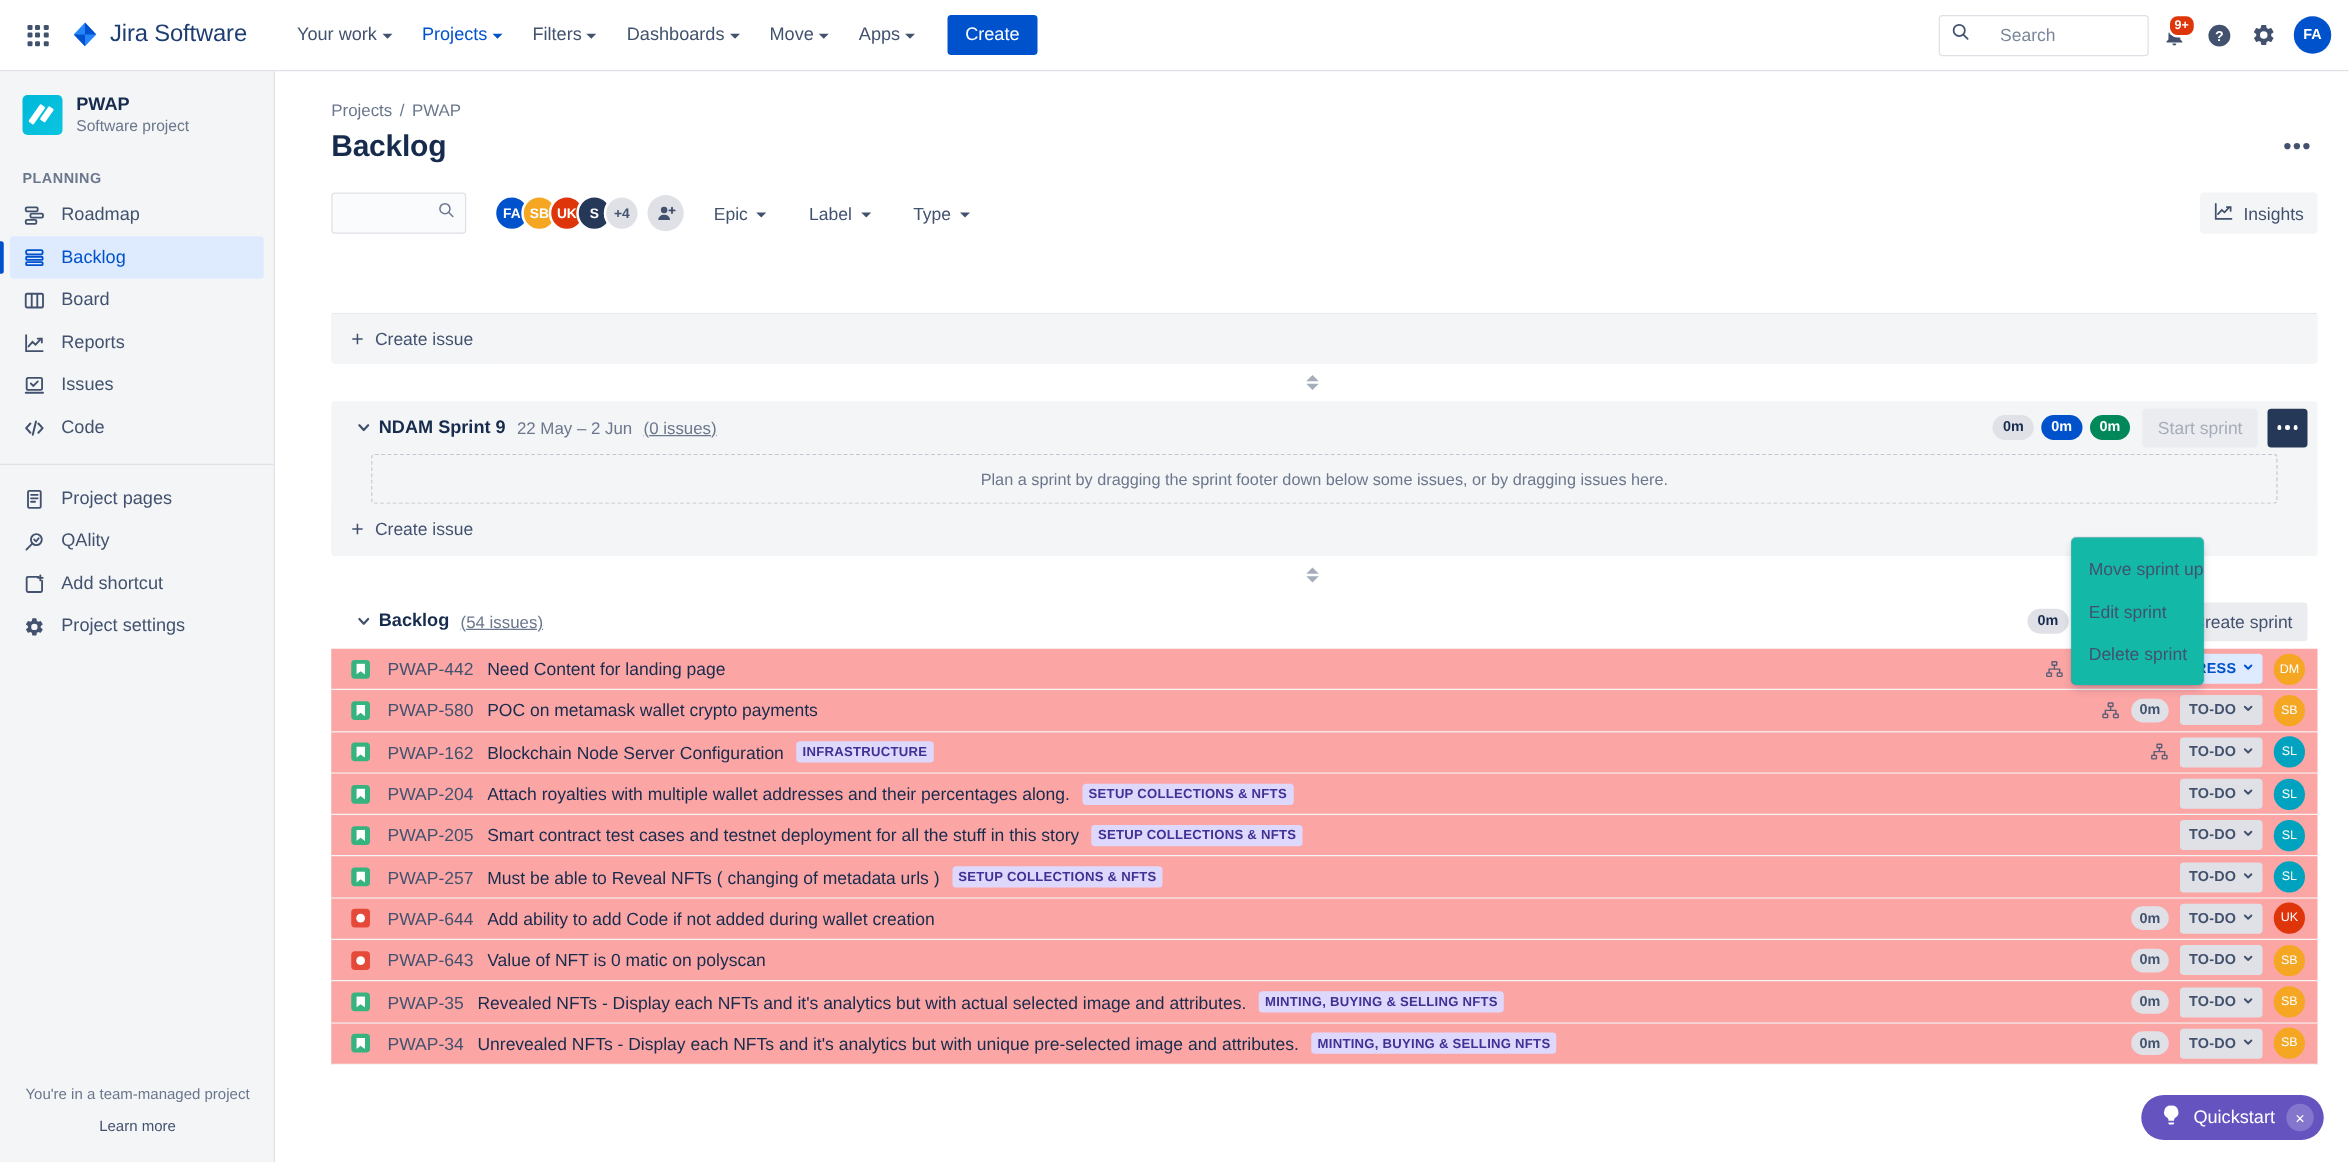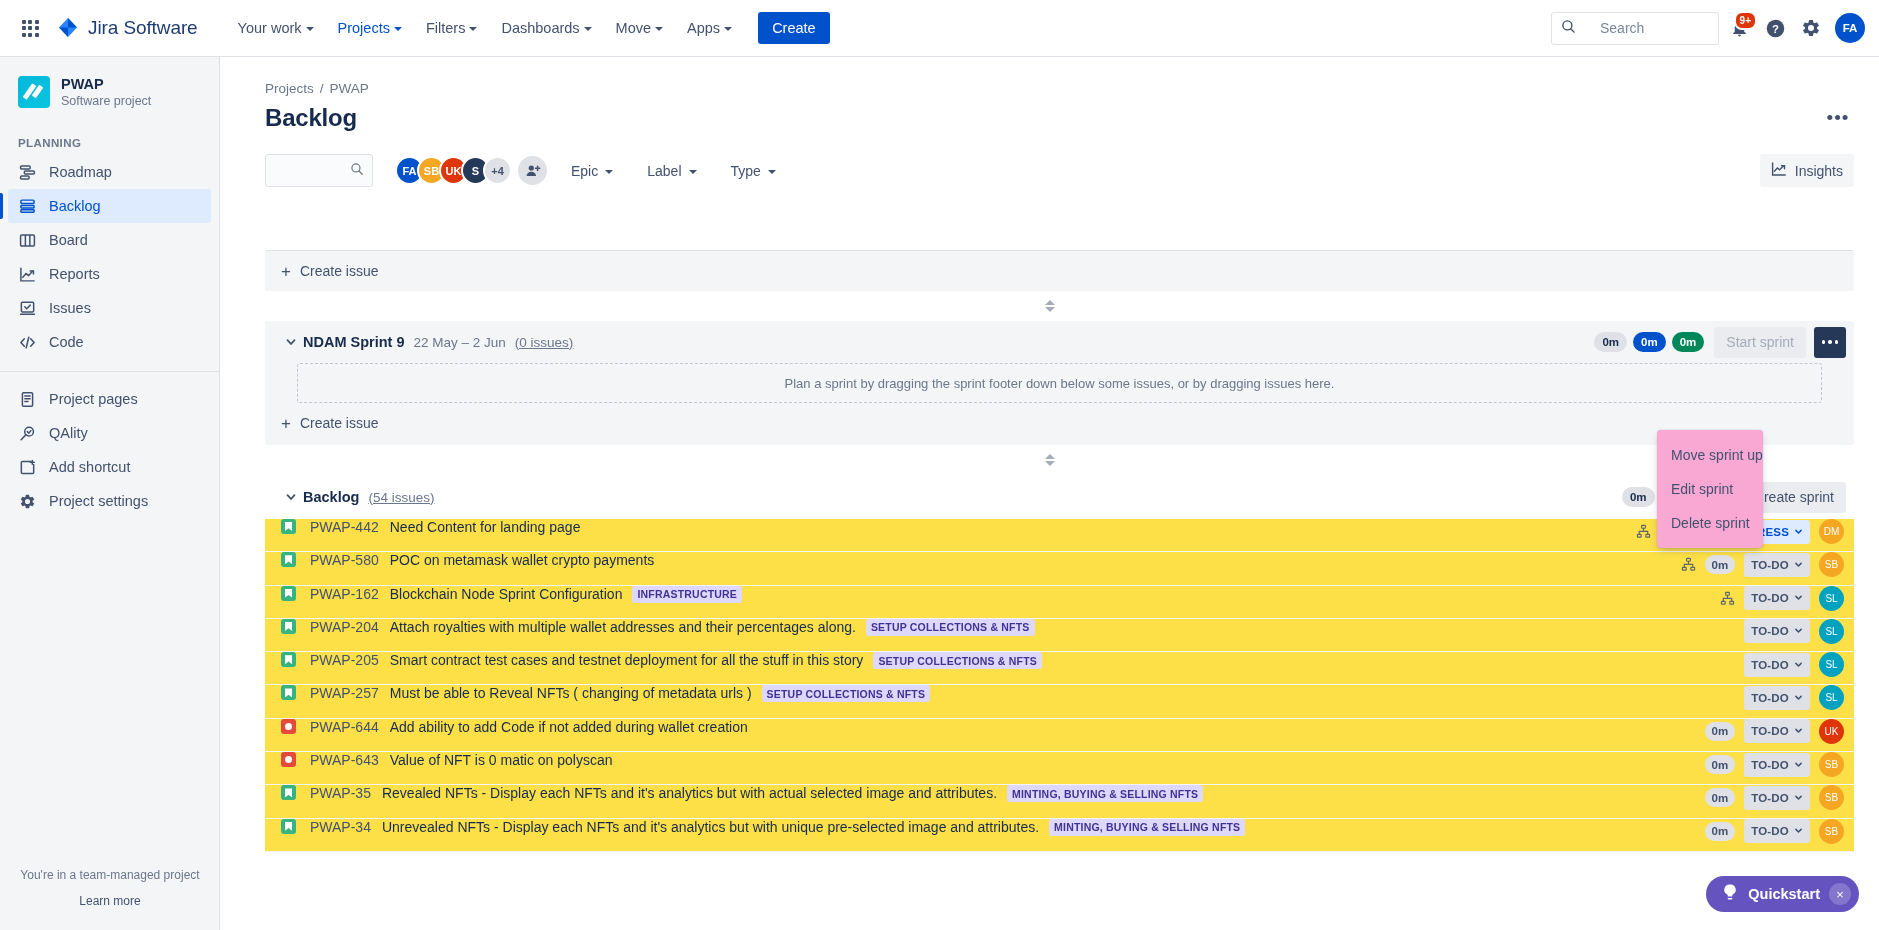--- a/index.html
+++ b/index.html
@@ -162,37 +162,37 @@
   }
   .more-sprint i { width: 3.5px; height: 3.5px; border-radius: 50%; background: #fff; display:block; margin: 0 1.5px; }
 
   .sprint-drop {
     border: 1px dashed #c1c7d0; border-radius: 3px; margin: 0 32px; height: 40px;
     display: flex; align-items: center; justify-content: center; background: #f4f5f7;
   }
   .sprint-drop span { font-size: 13px; color: #6b778c; }
 
   .dropdown {
-    position: absolute; top: 373px; left: 1437px; width: 106px; background: #f9a8d4;
+    position: absolute; top: 373px; left: 1437px; width: 106px; background: #14b8a6;
     border-radius: 4px; box-shadow: 0 4px 8px -2px rgba(9,30,66,.25), 0 0 1px rgba(9,30,66,.31);
     padding: 8px 0; z-index: 40;
   }
   .dropdown-item { padding: 9px 14px; font-size: 14px; color: #42526e; cursor: pointer; white-space: nowrap; }
 
   
   .backlog-head { display: flex; align-items: center; height: 44px; padding: 0 8px 0 16px; background: #fff; }
   .backlog-title { font-size: 14.5px; font-weight: 700; color: #172b4d; margin-left: 2px; }
   .create-sprint-btn {
     height: 31px; padding: 0 12px; background: #ebecf0; border: none; border-radius: 3px;
     font-size: 14px; color: #42526e; font-family: inherit; cursor: pointer; margin-left: 4px;
   }
 
   .issue-row {
-    display: flex; align-items: flex-start; height: 33.3px; padding: 0 10px 0 16px;
-    border-bottom: 1px solid #f4f5f7; background: #fde047; cursor: pointer; font-size: 14px;
+    display: flex; align-items: center; height: 33.3px; padding: 0 10px 0 16px;
+    border-bottom: 1px solid #f4f5f7; background: #fca5a5; cursor: pointer; font-size: 14px;
   }
   .type-ico { width: 15px; height: 15px; border-radius: 3px; flex: none; display:flex; align-items:center; justify-content:center; margin-right: 14px; }
   .type-story { background: #36b37e; }
   .type-bug { background: #e5493a; }
   .type-story::after { content:""; width:7px; height:9px; background:#fff; clip-path: polygon(0 0, 100% 0, 100% 100%, 50% 70%, 0 100%); }
   .type-bug::after { content:""; width:7px; height:7px; background:#fff; border-radius: 50%; }
   .issue-key { font-size: 14px; color: #42526e; white-space: nowrap; }
   .issue-summary { font-size: 14px; color: #172b4d; margin-left: 11px; white-space: nowrap; overflow: hidden; text-overflow: ellipsis; }
   .epic-tag {
     margin-left: 10px; background: #dfd8fd; color: #403294; font-size: 10.5px; font-weight: 700;
@@ -210,21 +210,21 @@
   .row-av {
     width: 25px; height: 25px; border-radius: 50%; color: #fff; font-size: 10px; font-weight: 400;
     display: flex; align-items: center; justify-content: center; cursor: pointer; flex: none;
   }
 
   
   .quickstart {
     position: absolute; right: 20px; bottom: 18px; background: #6554c0; border-radius: 20px;
     height: 36px; display: flex; align-items: center; gap: 9px; padding: 0 8px 0 15px; cursor: pointer; z-index: 60;
   }
-  .quickstart .qs-label { color: #fff; font-size: 14.5px; font-weight: 700; }
+  .quickstart .qs-label { color: #fff; font-size: 14.5px; font-weight: 400; }
   .qs-close { width: 22px; height: 22px; border-radius: 50%; background: rgba(255,255,255,.2); color:#fff; display:flex; align-items:center; justify-content:center; font-size: 13px; cursor:pointer; }
 </style>
 </head>
 <body>
 
 <div class="topnav">
   <div class="appswitcher">
     <div class="grid9">
       <i></i>
         <i></i>
@@ -613,21 +613,21 @@
                 <span><svg width="9" height="9" viewBox="0 0 12 12" fill="none" stroke="currentColor" stroke-width="2" stroke-linecap="round" stroke-linejoin="round">
                     <polyline points="2.5,4.5 6,8 9.5,4.5"></polyline>
                   </svg></span>
               </span>
               <span class="row-av" style="background: rgb(245, 166, 35);">SB</span>
             </span>
           </div>
           <div class="issue-row">
             <span class="type-ico type-story"></span>
             <span class="issue-key">PWAP-162</span>
-            <span class="issue-summary">Blockchain Node Sprint Configuration</span>
+            <span class="issue-summary">Blockchain Node Server Configuration</span>
             <span class="epic-tag">INFRASTRUCTURE</span>
             <span class="row-right">
               <span class="child-ico"><svg width="15" height="15" viewBox="0 0 16 16" fill="none" stroke="#42526e" stroke-width="1.2">
                   <rect x="6" y="1.5" width="4" height="3" rx=".5"></rect>
                   <rect x="1.5" y="11" width="4" height="3" rx=".5"></rect>
                   <rect x="10.5" y="11" width="4" height="3" rx=".5"></rect>
                   <path d="M8 4.5v3.3M3.5 11V7.8h9V11" stroke-linecap="round"></path>
                 </svg></span>
               <span class="status-sel status-todo">
                 <span>TO-DO</span>

